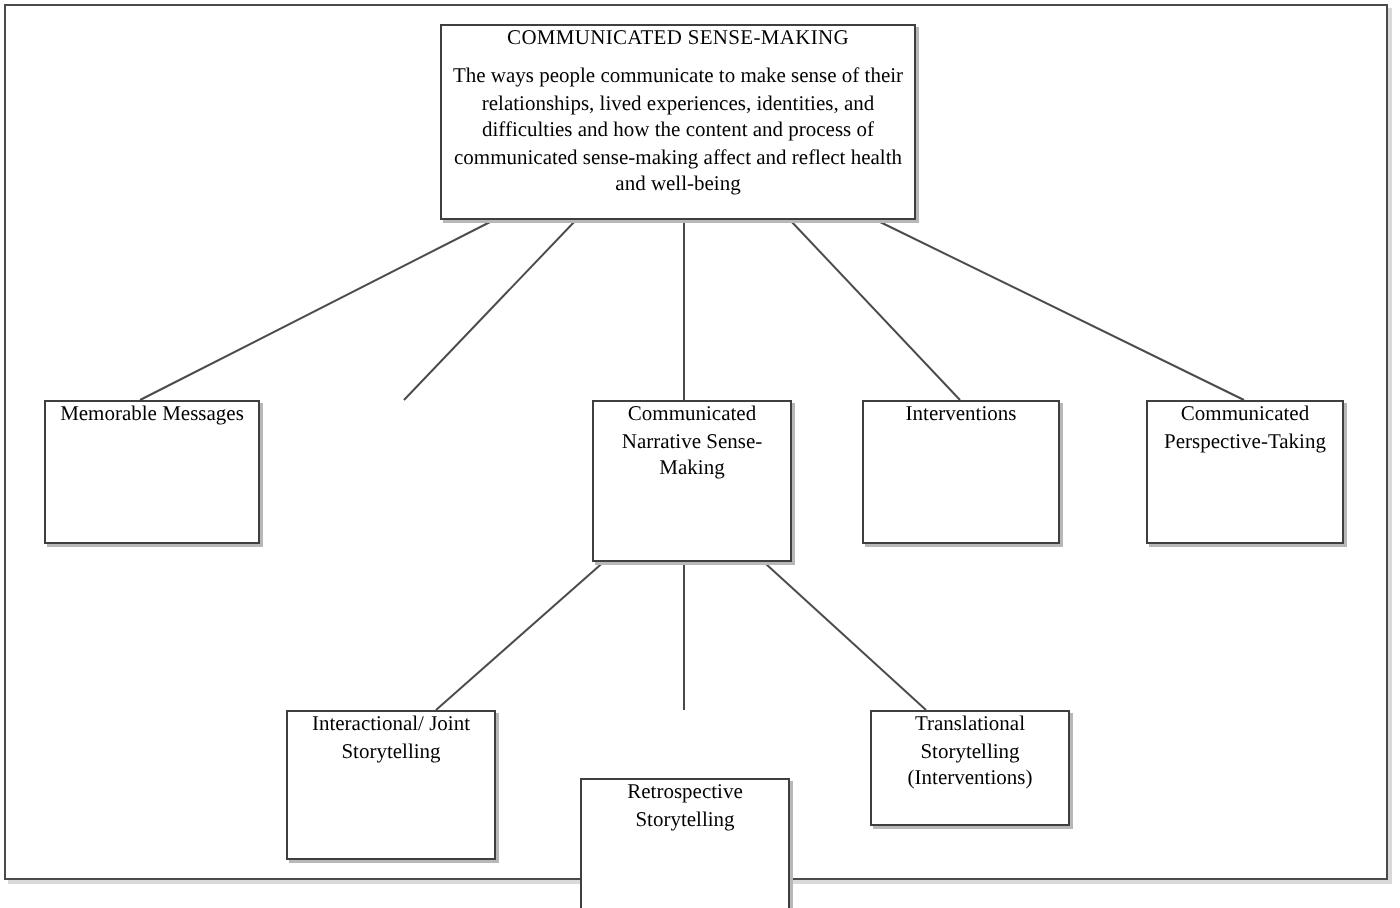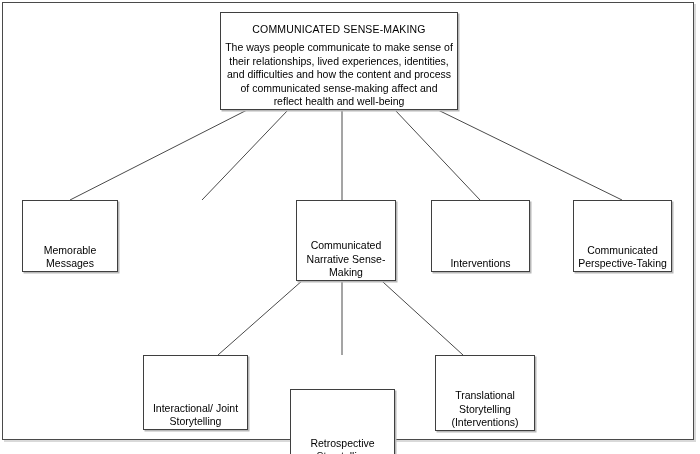--- a/index.html
+++ b/index.html
@@ -46,25 +46,26 @@
     top: 0;
     width: 700px;
     height: 454px;
   }
   .node {
     position: absolute;
     box-sizing: border-box;
     border: 1px solid #3f3f3f;
     background: #ffffff;
     display: flex;
-    align-items: flex-end;
+    align-items: flex-start;
     justify-content: center;
     text-align: center;
     color: #000000;
     box-shadow: 1.5px 1.5px 0 0 #b8b8b8;
+    font-family: Liberation Serif, serif;
   }
   .node .inner {
     padding: 0 4px;
     width: 100%;
   }
   .node-title {
     font-size: 10.5px;
     letter-spacing: 0.15px;
     line-height: 14px;
     margin-bottom: 5px;
@@ -75,28 +76,28 @@
     line-height: 13.6px;
     display: block;
   }
   .leaf-label {
     font-size: 10.5px;
     line-height: 13.6px;
     display: block;
   }
   
   #root-node      { left: 220px; top: 12px;  width: 238px; height: 98px; }
-  #n-memorable    { left: 22px;  top: 200px; width: 96px;  height: 72px; }
+  #n-memorable    { left: 22px;  top: 200px; width: 108px;  height: 72px; }
   #n-accounts     { left: 153px; top: 200px; width: 98px;  height: 72px; }
   #n-cnsm         { left: 296px; top: 200px; width: 100px; height: 81px; }
   #n-attributions { left: 431px; top: 200px; width: 99px;  height: 72px; }
   #n-perspective  { left: 573px; top: 200px; width: 99px;  height: 72px; }
   #n-interactional{ left: 143px; top: 355px; width: 105px; height: 75px; }
   #n-retrospective{ left: 290px; top: 355px; width: 105px; height: 76px; margin-top: 34px; }
-  #n-translational{ left: 435px; top: 355px; width: 100px; height: 76px; }
+  #n-translational{ left: 435px; top: 355px; width: 100px; height: 58px; }
 </style>
 </head>
 <body>
 
 <div id="canvas">
 
   <div id="frame"></div>
 
   <svg id="lines" viewBox="0 0 700 454" xmlns="http://www.w3.org/2000/svg">
 

